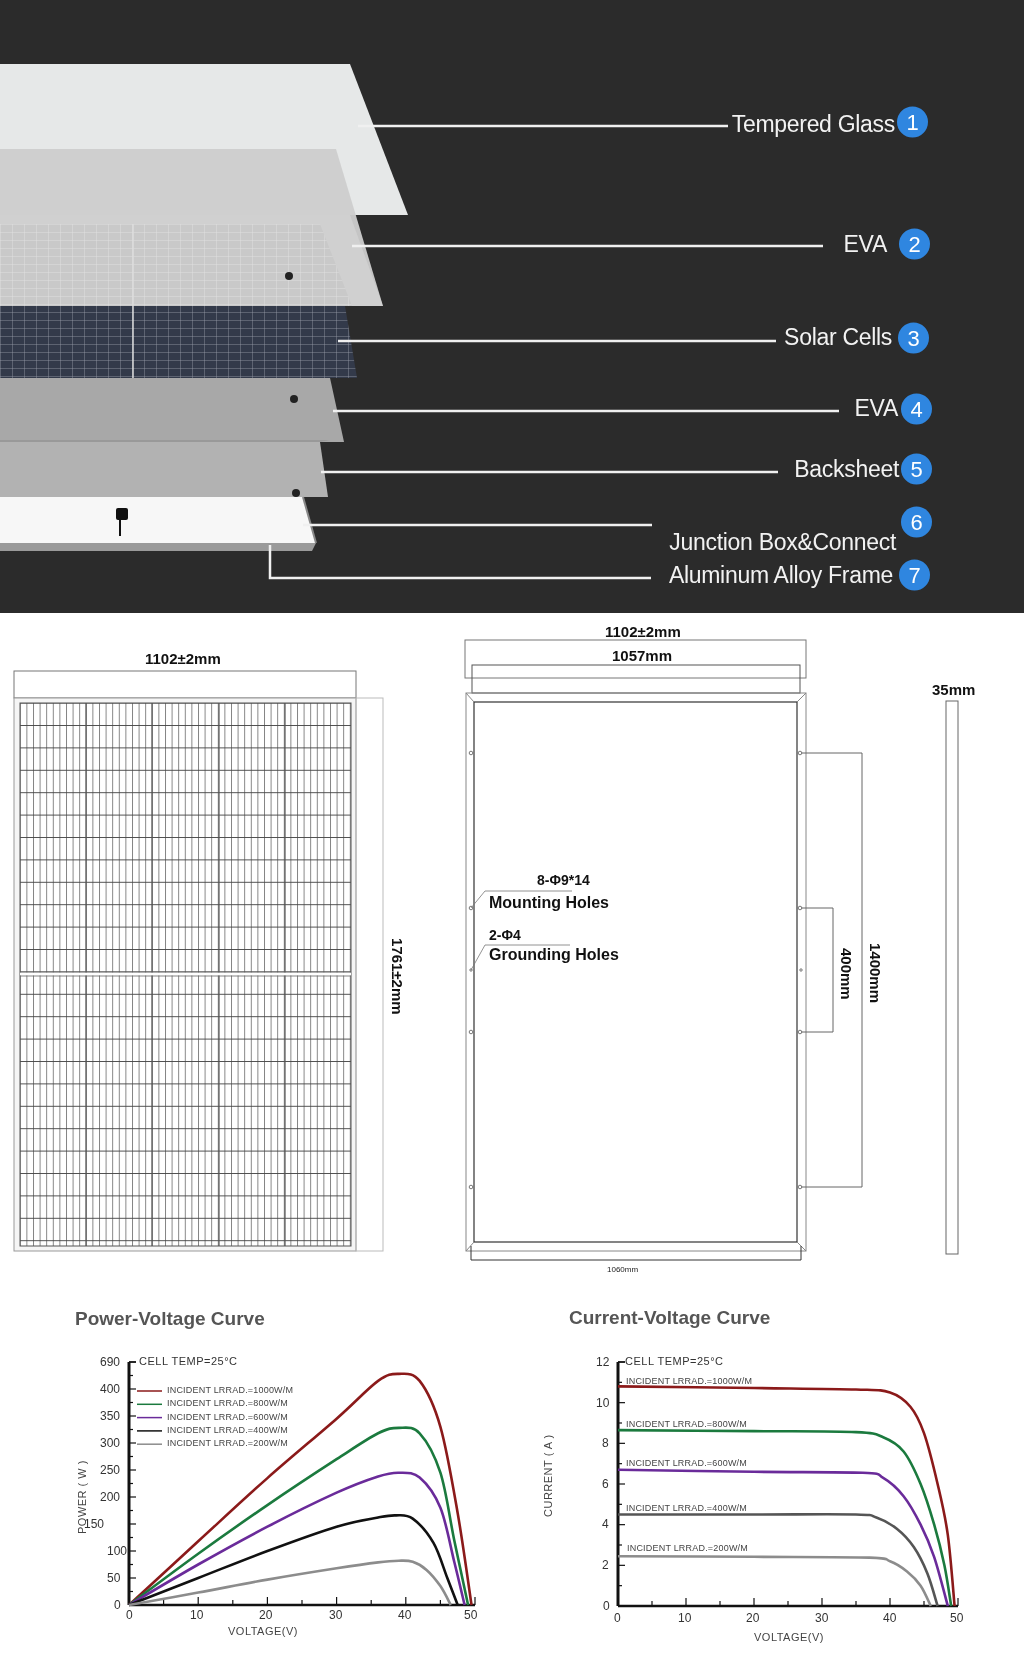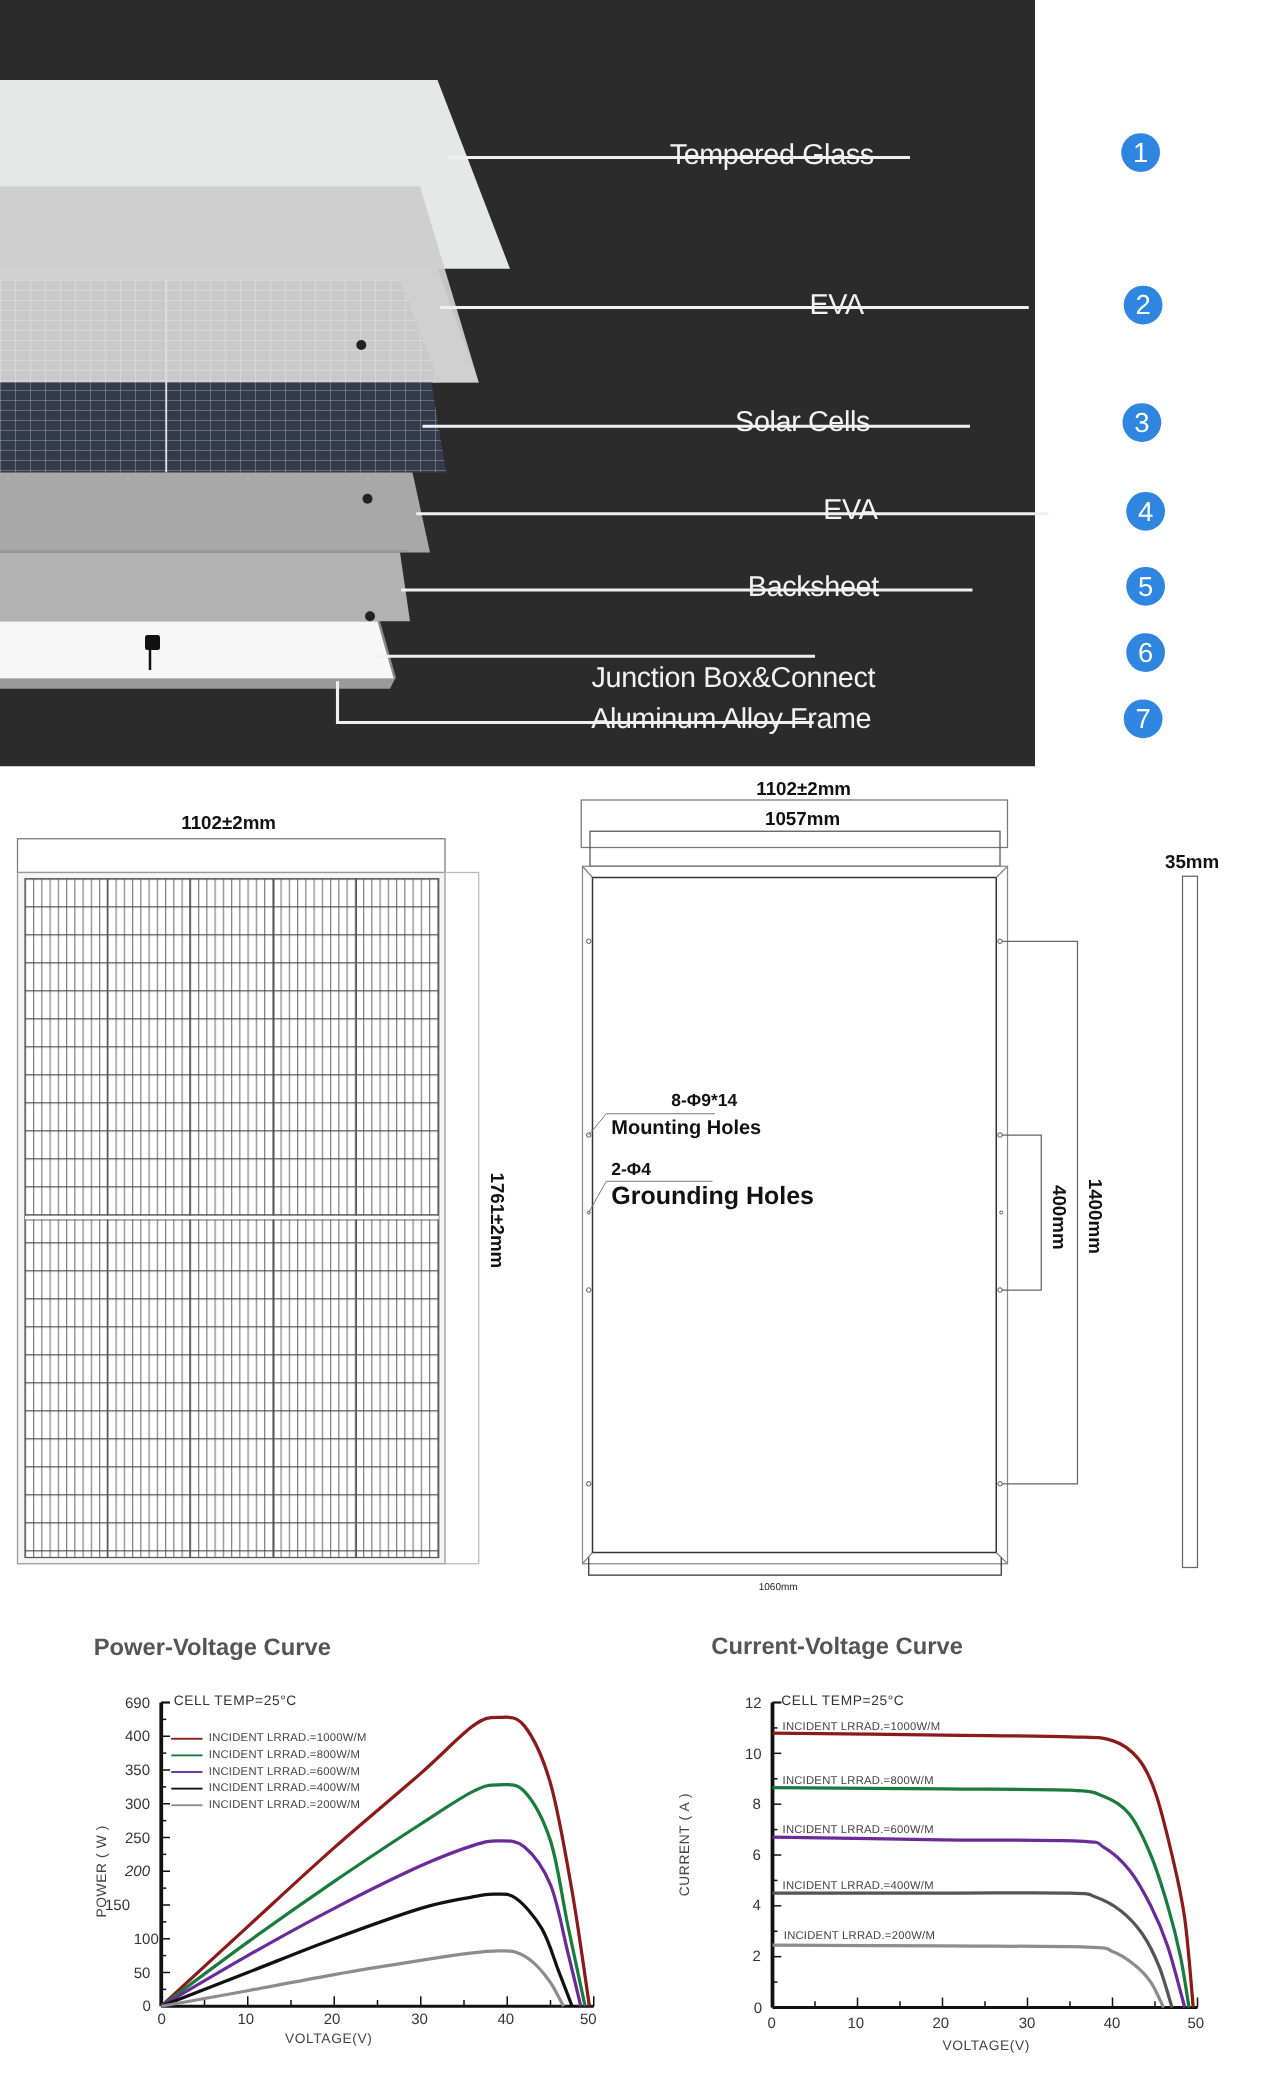--- a/index.html
+++ b/index.html
@@ -1,17 +1,17 @@
 <!DOCTYPE html>
 <html><head>
 <meta charset="utf-8">
 <style>
   html,body{margin:0;padding:0;}
   body{width:1024px;height:1669px;position:relative;background:#fff;font-family:"Liberation Sans",sans-serif;overflow:hidden;}
-  .exploded{position:absolute;left:0;top:0;width:828px;height:613px;background:#2b2b2b;}
+  .exploded{position:absolute;left:0;top:0;width:1024px;height:613px;background:#2b2b2b;}
   .exploded svg{position:absolute;left:0;top:0;}
   .layer-label{position:absolute;color:#f2f2f2;font-size:23px;white-space:nowrap;transform:translateY(-50%);letter-spacing:-0.3px;}
   .badge{position:absolute;width:31px;height:31px;border-radius:50%;background:#2f86e0;color:#fff;font-size:22px;display:flex;align-items:center;justify-content:center;transform:translateY(-50%);}
   .dims{position:absolute;left:0;top:613px;width:1024px;height:680px;}
   .dim-text{position:absolute;font-weight:bold;font-size:15px;color:#111;white-space:nowrap;}
   .dim-small{position:absolute;font-size:8px;color:#222;white-space:nowrap;}
   .vert{transform:rotate(90deg);transform-origin:left top;}
   .chart-title{position:absolute;font-size:19px;font-weight:bold;color:#555;white-space:nowrap;}
   .tick{position:absolute;font-size:12px;color:#333;white-space:nowrap;}
   .axis-label{position:absolute;font-size:11px;color:#444;letter-spacing:0.5px;white-space:nowrap;}
@@ -157,21 +157,21 @@
   <span class="dim-text" style="left:145px;top:37px;">1102±2mm</span>
   <span class="dim-text vert" style="left:406px;top:325px;">1761±2mm</span>
 
   <span class="dim-text" style="left:605px;top:10px;">1102±2mm</span>
   <span class="dim-text" style="left:612px;top:34px;">1057mm</span>
   <span class="dim-small" style="left:607px;top:652px;">1060mm</span>
 
   <span class="dim-text" style="left:489px;top:259px;font-size:14px;padding-left:48px;">8-Φ9*14</span>
   <span class="dim-text" style="left:489px;top:281px;font-size:16px;">Mounting Holes</span>
   <span class="dim-text" style="left:489px;top:314px;font-size:14px;">2-Φ4</span>
-  <span class="dim-text" style="left:489px;top:333px;font-size:20px;">Grounding Holes</span>
+  <span class="dim-text" style="left:489px;top:333px;font-size:16px;">Grounding Holes</span>
 
   <span class="dim-text vert" style="left:884px;top:330px;">1400mm</span>
   <span class="dim-text vert" style="left:855px;top:335px;">400mm</span>
 
   <span class="dim-text" style="left:932px;top:68px;">35mm</span>
 </div>
 
 <span class="chart-title" style="left:75px;top:1308px;">Power-Voltage Curve</span>
 <div style="position:absolute;left:0;top:0;">
   <svg width="520" height="1669" style="position:absolute;left:0;top:0;" id="pv-svg">
@@ -225,21 +225,21 @@
   <span class="legend-text" style="left:167px;top:1412px;">INCIDENT LRRAD.=600W/M</span>
   <span class="legend-text" style="left:167px;top:1425px;">INCIDENT LRRAD.=400W/M</span>
   <span class="legend-text" style="left:167px;top:1438px;">INCIDENT LRRAD.=200W/M</span>
   <span class="axis-label" style="left:228px;top:1625px;">VOLTAGE(V)</span>
   <span class="axis-label" style="left:76px;top:1534px;transform:rotate(-90deg);transform-origin:left top;">POWER ( W )</span>
   <span class="tick" style="left:100px;top:1355px;">690</span>
   <span class="tick" style="left:100px;top:1382px;">400</span>
   <span class="tick" style="left:100px;top:1409px;">350</span>
   <span class="tick" style="left:100px;top:1436px;">300</span>
   <span class="tick" style="left:100px;top:1463px;">250</span>
-  <span class="tick" style="left:100px;top:1490px;font-style:italic;">200</span>
+  <span class="tick" style="left:100px;top:1490px;">200</span>
   <span class="tick" style="left:84px;top:1517px;">150</span>
   <span class="tick" style="left:107px;top:1544px;">100</span>
   <span class="tick" style="left:107px;top:1571px;">50</span>
   <span class="tick" style="left:114px;top:1598px;">0</span>
   <span class="tick" style="left:126px;top:1608px;">0</span>
   <span class="tick" style="left:190px;top:1608px;">10</span>
   <span class="tick" style="left:259px;top:1608px;">20</span>
   <span class="tick" style="left:329px;top:1608px;">30</span>
   <span class="tick" style="left:398px;top:1608px;">40</span>
   <span class="tick" style="left:464px;top:1608px;">50</span>

